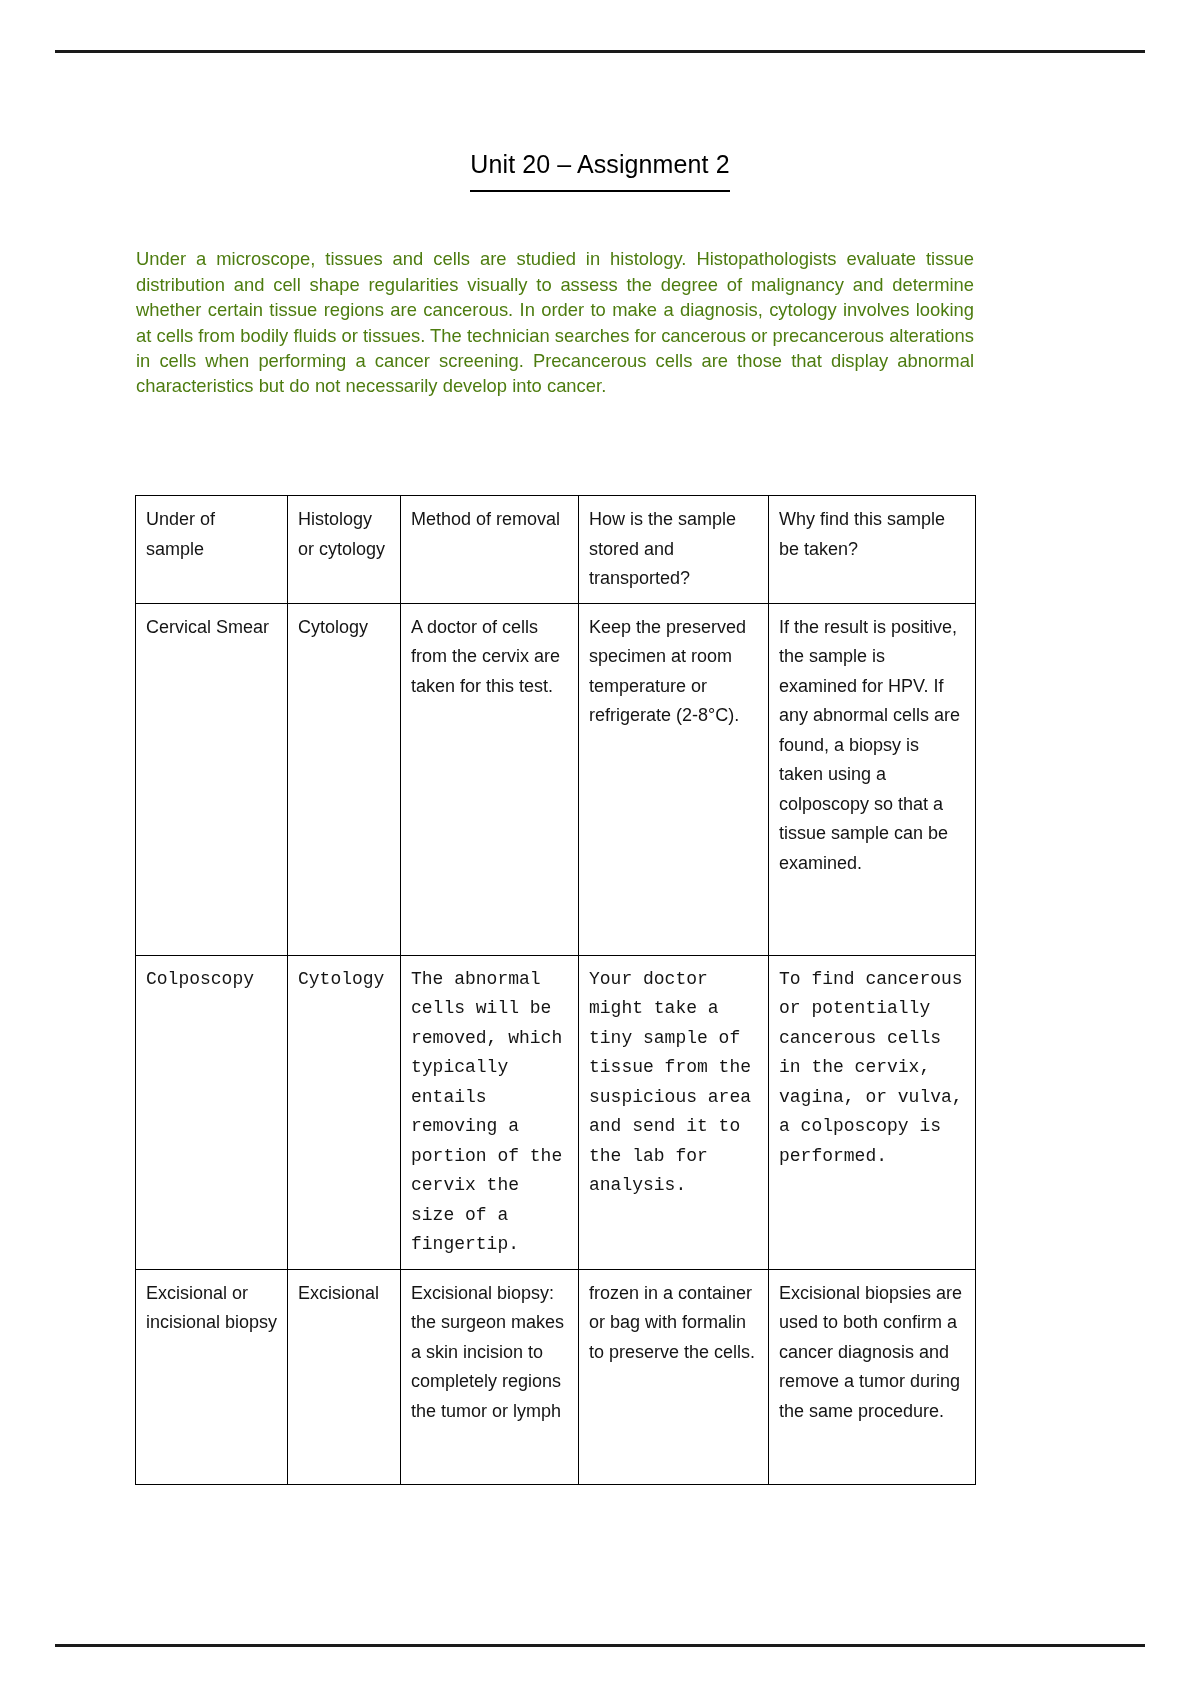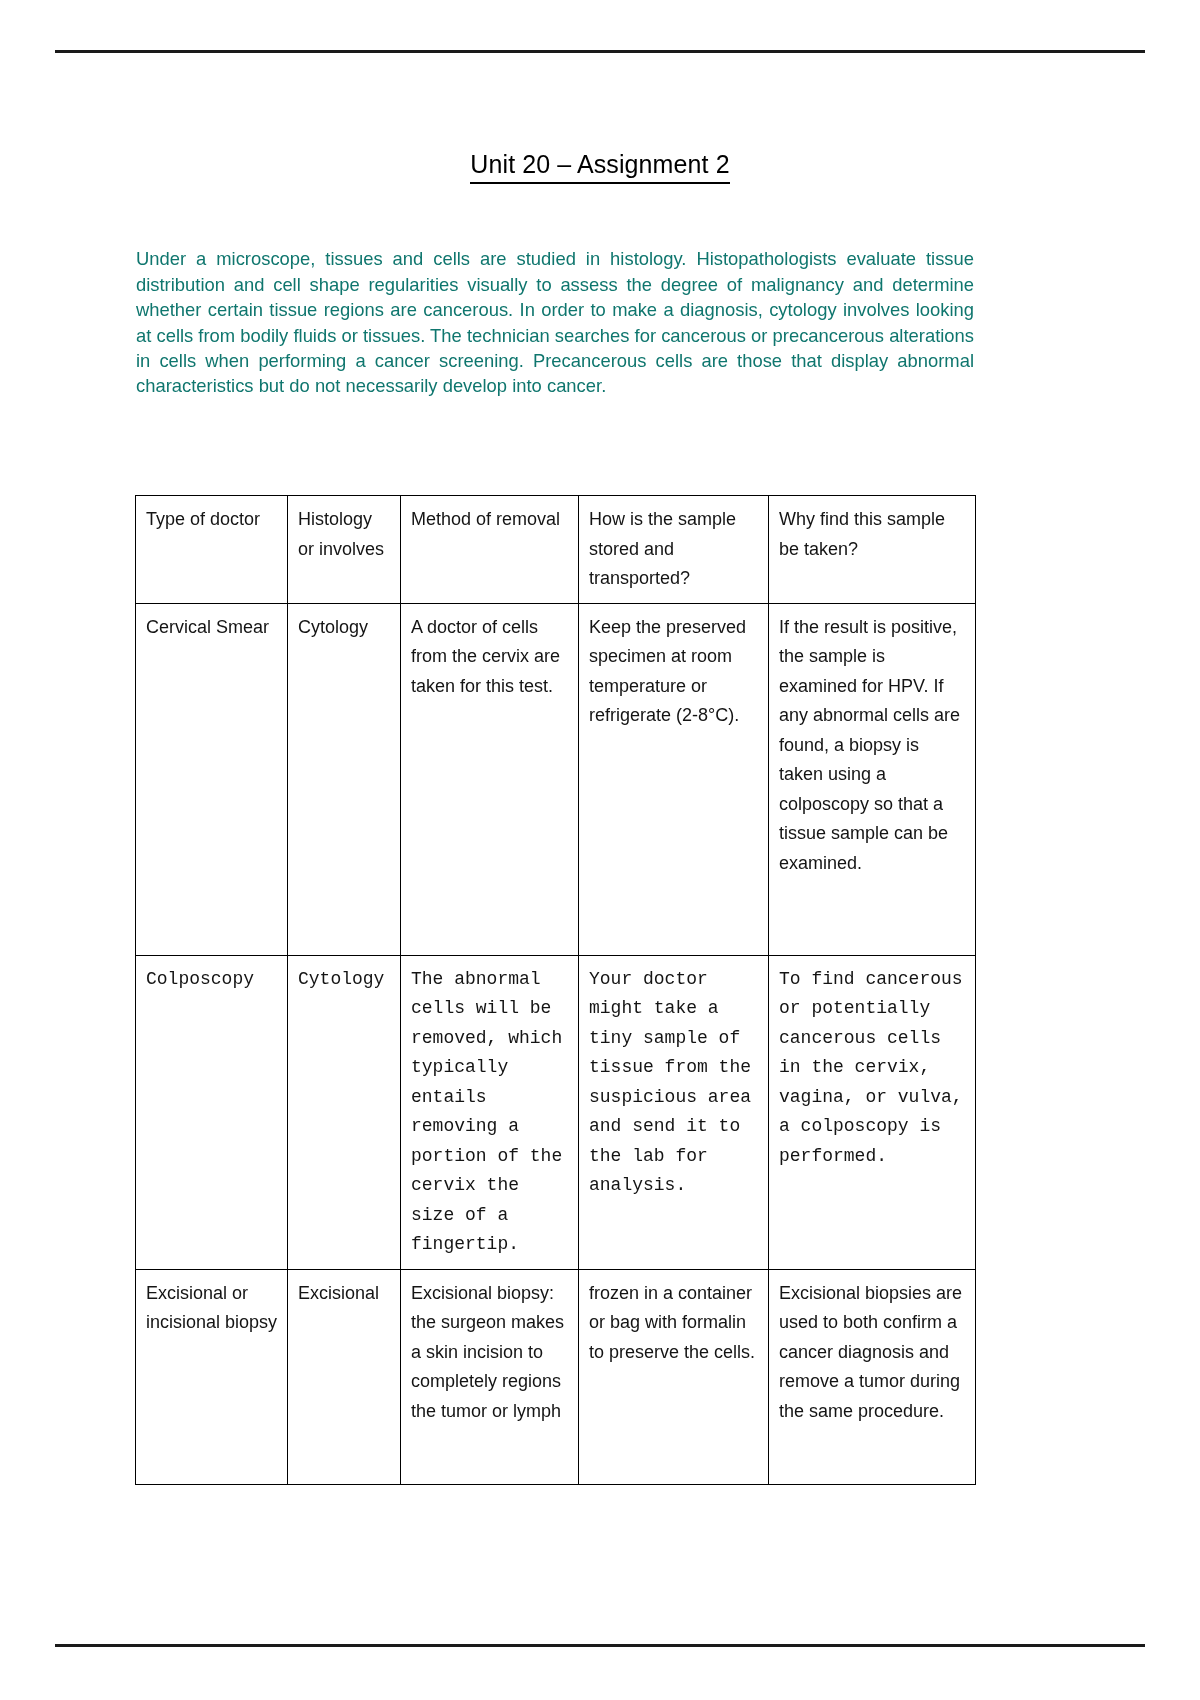--- a/index.html
+++ b/index.html
@@ -42,32 +42,32 @@
     top: 133px;
     left: 0;
     width: 1200px;
     text-align: center;
     font-size: 25px;
     font-weight: 400;
     letter-spacing: 0.1px;
   }
   .doc-title span {
     border-bottom: 2px solid #000;
-    padding-bottom: 4px;
+    padding-bottom: 12px;
   }
   .intro {
     position: absolute;
     top: 228px;
     left: 136px;
     width: 838px;
     font-size: 18.4px;
     line-height: 25.4px;
     text-align: justify;
     text-justify: inter-word;
-    color: #0f766e;
+    color: #4d7c0f;
   }
   table.main-table {
     position: absolute;
     top: 495px;
     left: 135px;
     width: 840px;
     border-collapse: collapse;
     table-layout: fixed;
   }
   table.main-table td {
@@ -103,22 +103,22 @@
   <table class="main-table">
     <colgroup>
       <col class="c1">
         <col class="c2">
         <col class="c3">
         <col class="c4">
         <col class="c5">
     </colgroup>
     <tbody>
       <tr class="header-row">
-        <td>Type of doctor</td>
-        <td>Histology or involves</td>
+        <td>Under of sample</td>
+        <td>Histology or cytology</td>
         <td>Method of removal</td>
         <td>How is the sample stored and transported?</td>
         <td>Why find this sample be taken?</td>
       </tr>
       <tr class="row-1">
         <td>Cervical Smear</td>
         <td>Cytology</td>
         <td>A doctor of cells from the cervix are taken for this test.</td>
         <td>Keep the preserved specimen at room temperature or refrigerate (2-8°C).</td>
         <td>If the result is positive, the sample is examined for HPV. If any abnormal cells are found, a biopsy is taken using a colposcopy so that a tissue sample can be examined.</td>

